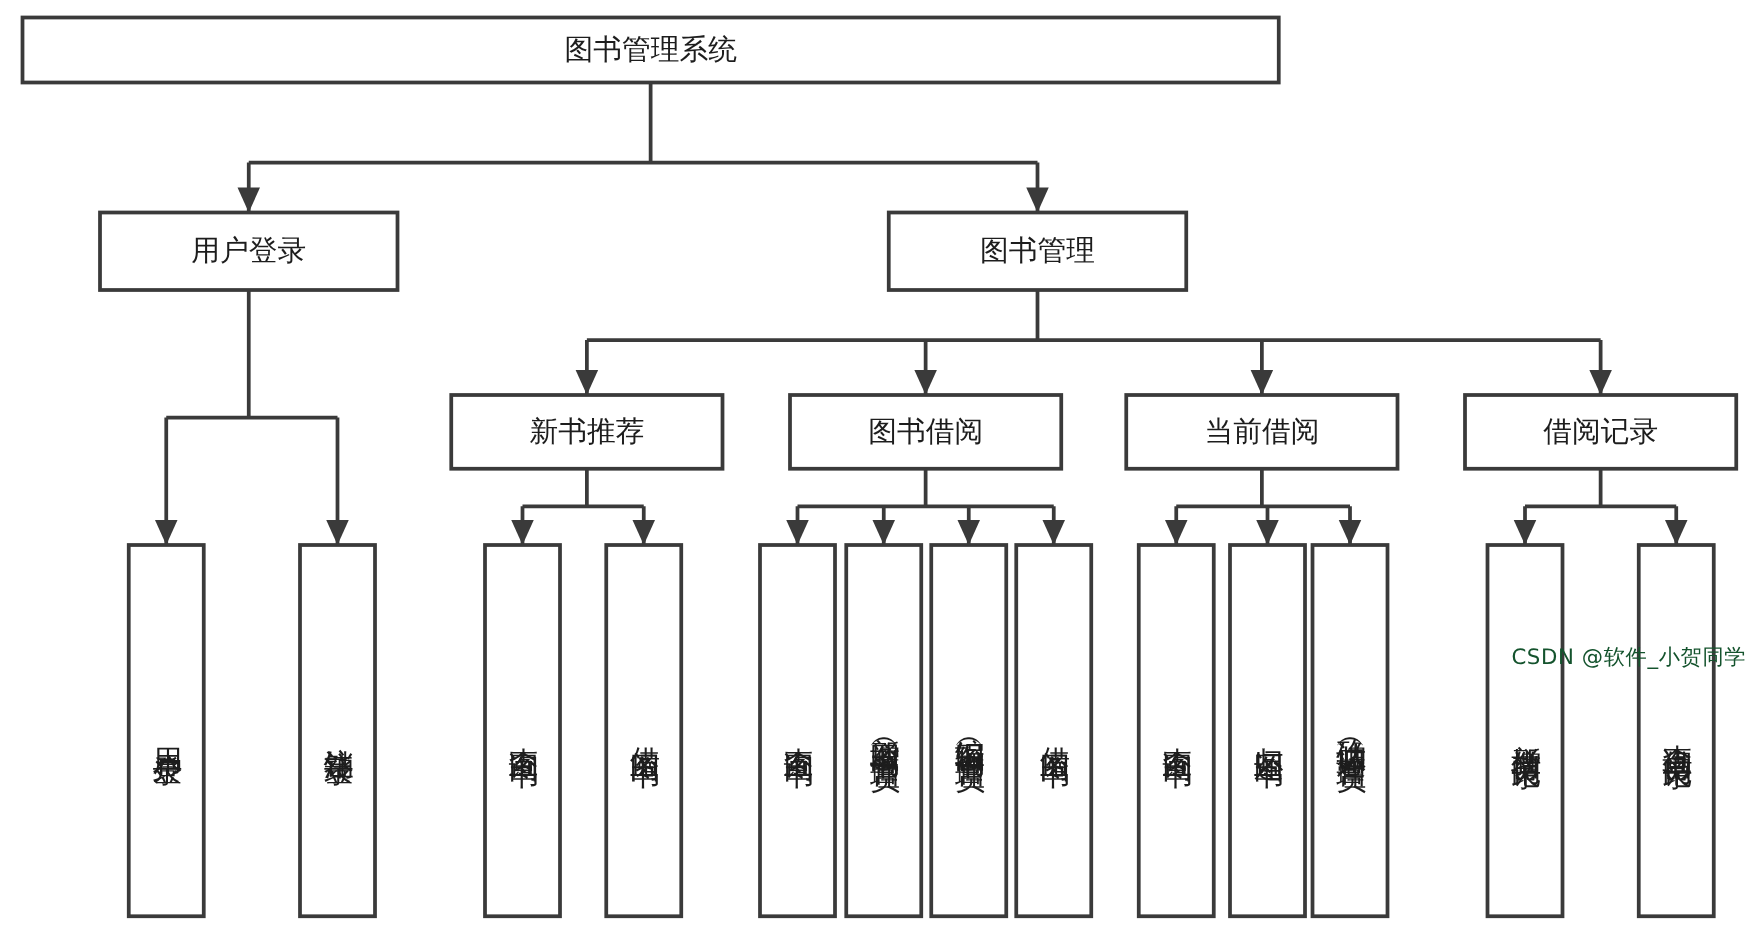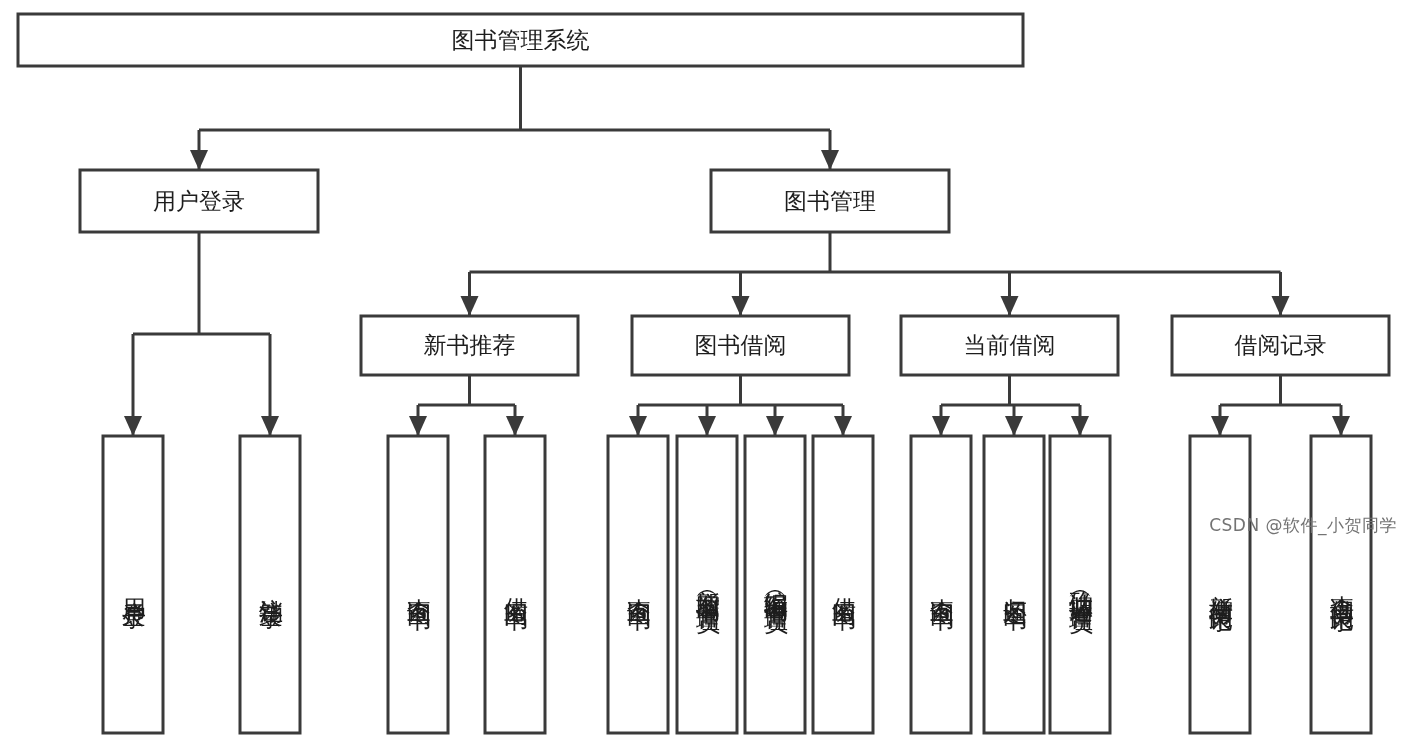--- a/index.html
+++ b/index.html
@@ -45,21 +45,21 @@
     fill: #1d1d1d;
     text-anchor: middle;
     dominant-baseline: middle;
   }
   .watermark {
     position: absolute;
     right: 8px;
     bottom: 4px;
     font-family: "DejaVu Sans", "Liberation Sans", sans-serif;
     font-size: 17px;
-    color: #737373;
+    color: #14532d;
     white-space: nowrap;
     letter-spacing: 0.5px;
     user-select: none;
   }
   .vbox {
     position: absolute;
     box-sizing: border-box;
     display: flex;
     align-items: center;
     justify-content: center;

